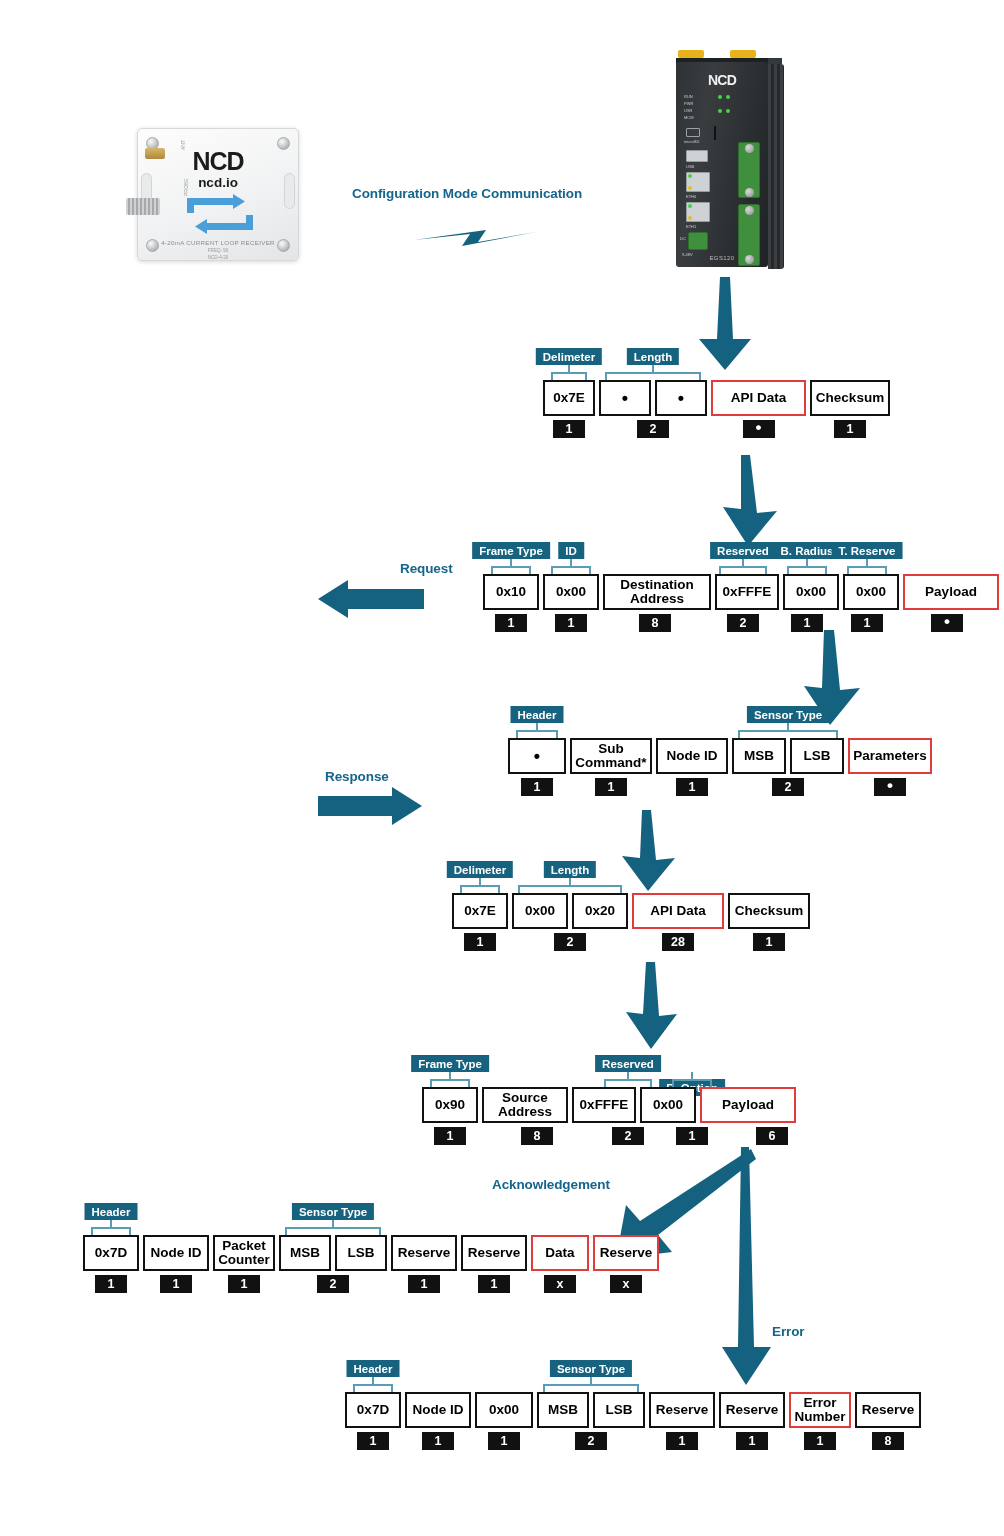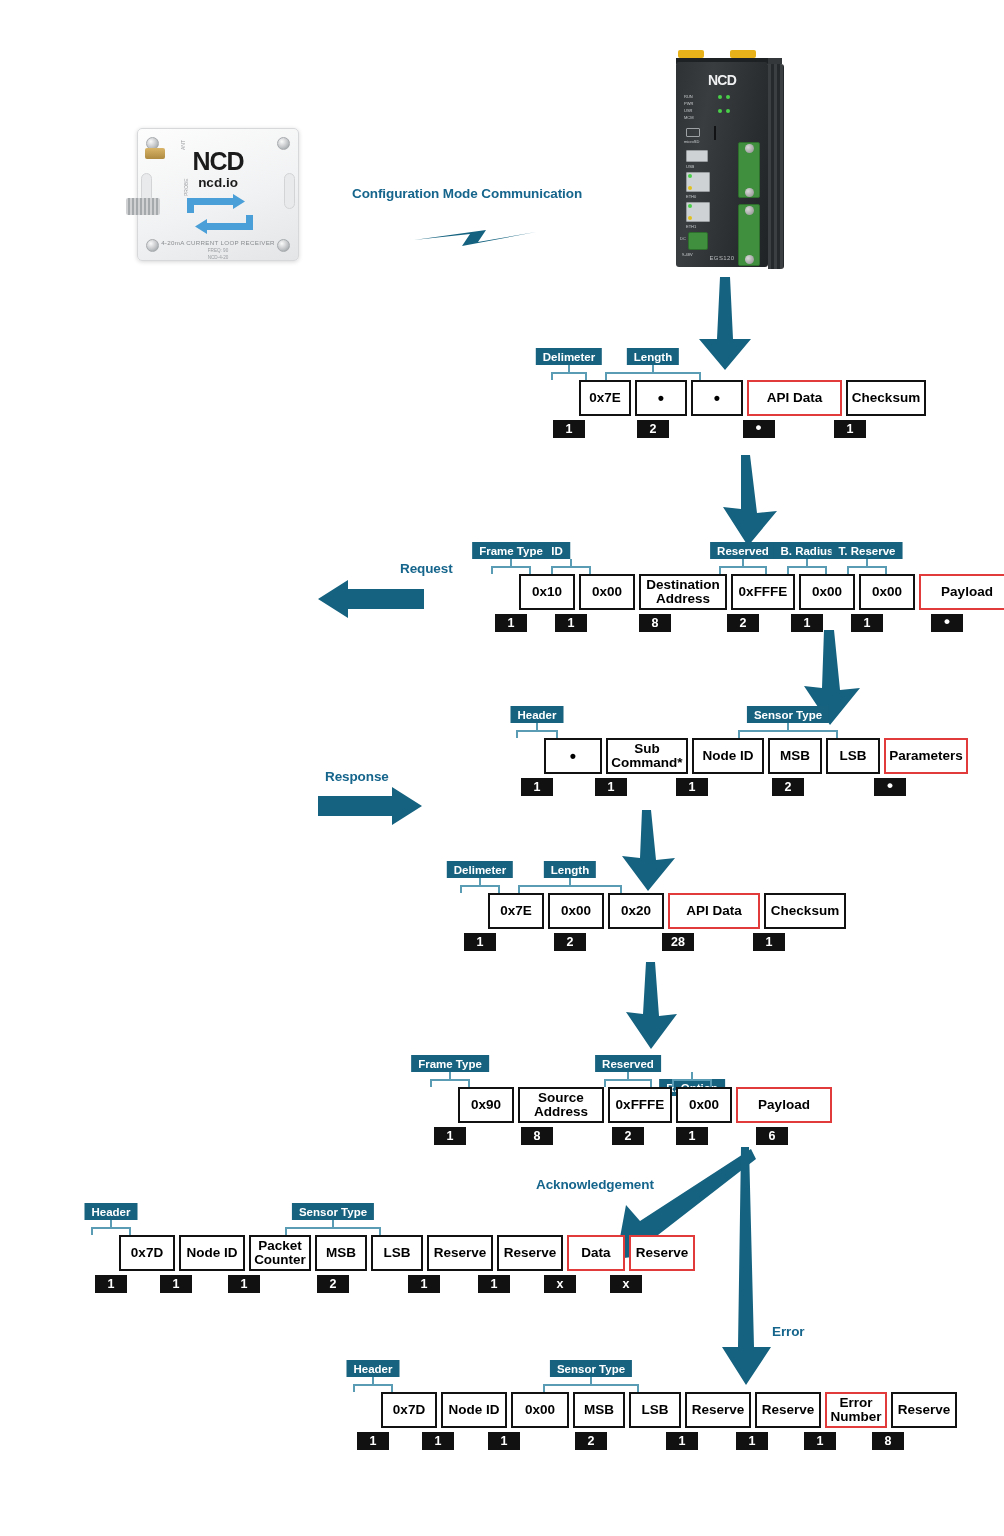--- a/index.html
+++ b/index.html
@@ -18,21 +18,21 @@
   .teal-text {
     color: #15658c;
     font-weight: bold;
     font-size: 13.5px;
     letter-spacing: -0.1px;
     white-space: nowrap;
   }
 
   
   .row { position: absolute; }
-  .boxes { position: relative; display: flex; align-items: stretch; margin-left: 36px; }
+  .boxes { position: relative; display: flex; align-items: stretch; }
   .cell {
     border: 2.4px solid #111111;
     background: #ffffff;
     height: 36px;
     display: flex; align-items: center; justify-content: center;
     text-align: center;
     font-weight: bold;
     font-size: 13.5px;
     color: #000000;
     line-height: 1.05;
@@ -254,21 +254,21 @@
   <svg class="abs harrow" style="left:318px; top:580px;" width="106" height="38" viewBox="0 0 106 38">
     <path d="M106 9 L106 29 L30 29 L30 38 L0 19 L30 0 L30 9 Z" fill="#14627f"></path>
   </svg>
 
   <svg class="abs harrow" style="left:318px; top:787px;" width="104" height="38" viewBox="0 0 104 38">
     <path d="M0 9 L0 29 L74 29 L74 38 L104 19 L74 0 L74 9 Z" fill="#14627f"></path>
   </svg>
 
   <div class="abs teal-text" style="left:359px; top:561px;padding-left:41px;">Request</div>
   <div class="abs teal-text" style="left:325px; top:769px;">Response</div>
-  <div class="abs teal-text" style="left:536px; top:1177px;">Acknowledgement</div>
+  <div class="abs teal-text" style="left:492px; top:1177px;">Acknowledgement</div>
   <div class="abs teal-text" style="left:772px; top:1324px;">Error</div>
 
   <div id="rows-layer">
       <div class="row" style="left: 543px; top: 348px;">
         <div style="position: relative; height: 32px; width: 347px;">
           <div class="glabel" style="left: 26px; top: 0px;">Delimeter</div>
           <div class="bracket" style="left: 8px; width: 36px; top: 24px; height: 8px;"></div>
           <div class="stem" style="left: 26px; top: 17px; height: 8px;"></div>
           <div class="glabel" style="left: 110px; top: 0px;">Length</div>
           <div class="bracket" style="left: 62px; width: 96px; top: 24px; height: 8px;"></div>
@@ -286,37 +286,37 @@
           <div class="size" style="left: 110px;">2</div>
           <div class="size dot" style="left: 215.5px;">•</div>
           <div class="size" style="left: 307px;">1</div>
         </div>
       </div>
       <div class="row" style="left: 483px; top: 542px;">
         <div style="position: relative; height: 32px; width: 512px;">
           <div class="glabel" style="left: 28px; top: 0px;">Frame Type</div>
           <div class="bracket" style="left: 8px; width: 40px; top: 24px; height: 8px;"></div>
           <div class="stem" style="left: 28px; top: 17px; height: 8px;"></div>
-          <div class="glabel" style="left: 74px; top: 0px;">ID</div>
+          <div class="glabel" style="left: 88px; top: 0px;">ID</div>
           <div class="bracket" style="left: 68px; width: 40px; top: 24px; height: 8px;"></div>
           <div class="stem" style="left: 88px; top: 17px; height: 8px;"></div>
           <div class="glabel" style="left: 260px; top: 0px;">Reserved</div>
           <div class="bracket" style="left: 236px; width: 48px; top: 24px; height: 8px;"></div>
           <div class="stem" style="left: 260px; top: 17px; height: 8px;"></div>
           <div class="glabel" style="left: 324px; top: 0px;">B. Radius</div>
           <div class="bracket" style="left: 304px; width: 40px; top: 24px; height: 8px;"></div>
           <div class="stem" style="left: 324px; top: 17px; height: 8px;"></div>
           <div class="glabel" style="left: 384px; top: 0px;">T. Reserve</div>
           <div class="bracket" style="left: 364px; width: 40px; top: 24px; height: 8px;"></div>
           <div class="stem" style="left: 384px; top: 17px; height: 8px;"></div>
         </div>
         <div class="boxes">
           <div class="cell" style="width: 56px; height: 36px;">0x10</div>
           <div class="cell" style="width: 56px; height: 36px;">0x00</div>
-          <div class="cell" style="width: 88px; height: 36px;">Destination
+          <div class="cell" style="width: 108px; height: 36px;">Destination
 Address</div>
           <div class="cell" style="width: 64px; height: 36px;">0xFFFE</div>
           <div class="cell" style="width: 56px; height: 36px;">0x00</div>
           <div class="cell" style="width: 56px; height: 36px;">0x00</div>
           <div class="cell red" style="width: 96px; height: 36px;">Payload</div>
         </div>
         <div class="sizes" style="width: 512px;">
           <div class="size" style="left: 28px;">1</div>
           <div class="size" style="left: 88px;">1</div>
           <div class="size" style="left: 172px;">8</div>

